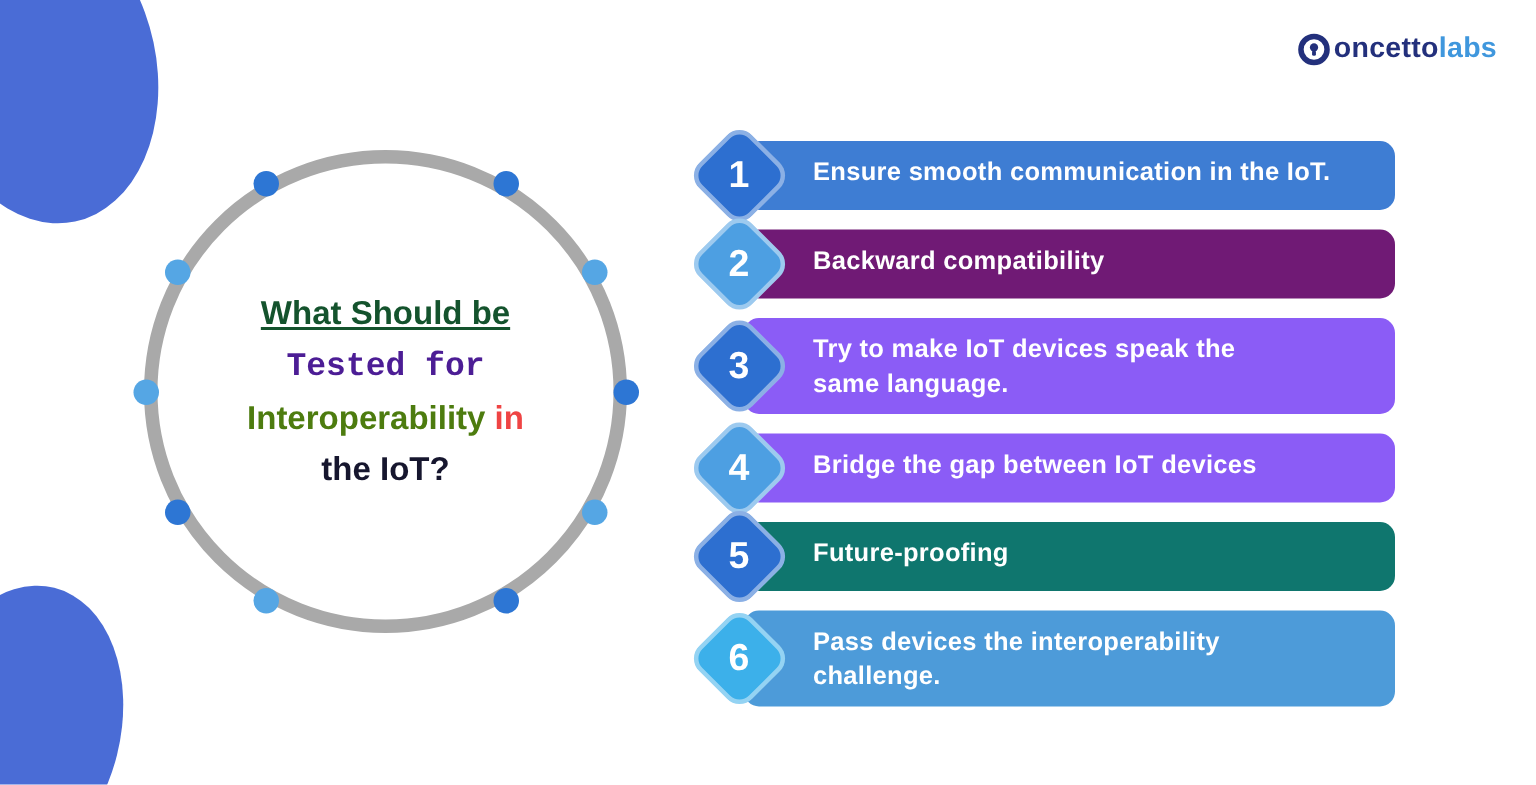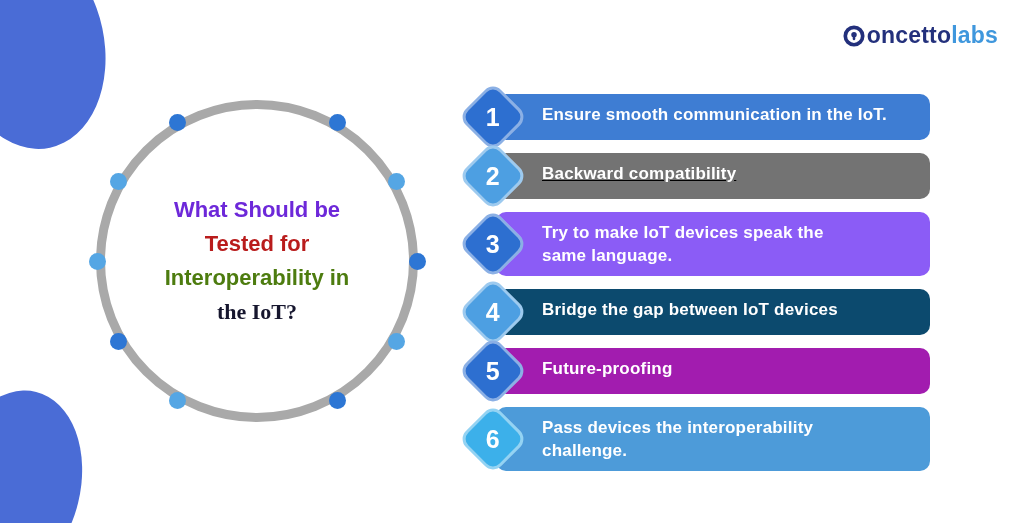--- a/index.html
+++ b/index.html
@@ -12,21 +12,21 @@
   }
   .page { position: relative; width: 1024px; height: 523px; background: #fff; overflow: hidden; }
 
   
   .blob { position: absolute; background: var(--blob, #4a6cd6); border-radius: 50%; }
   .blob-tl { left: -48px; top: -62px; width: 152px; height: 212px; transform: rotate(-12deg); }
   .blob-bl { left: -55px; bottom: -62px; width: 135px; height: 196px; transform: rotate(14deg); }
 
   
   .logo { position: absolute; right: 26px; top: 22px; display: flex; align-items: center; gap: 2px; }
-  .logo-text { font-size: 23px; font-weight: bold; letter-spacing: 0.2px; }
+  .logo-text { font-size: 19px; font-weight: bold; letter-spacing: 0.2px; }
   .logo-text .brand-a { color: #23307c; }
   .logo-text .brand-b { color: #3f97dd; }
 
   
   .circle-wrap { position: absolute; left: 86px; top: 90px; width: 342px; height: 342px; }
   .ring { position: absolute; inset: 10px; border: 9px solid #a9a9a9; border-radius: 50%; }
   .dot { position: absolute; width: 17px; height: 17px; border-radius: 50%; margin: -8.5px 0 0 -8.5px; }
   .dot.dk { background: #2d76d4; }
   .dot.lt { background: #55a6e4; }
   .circle-title {
@@ -91,71 +91,71 @@
     <span class="dot lt" style="left: 310px; top: 91px; background: rgb(85, 166, 228);"></span>
     <span class="dot lt" style="left: 32px; top: 91px; background: rgb(85, 166, 228);"></span>
     <span class="dot dk" style="left: 331px; top: 171px; background: rgb(45, 118, 212);"></span>
     <span class="dot lt" style="left: 11px; top: 171px; background: rgb(85, 166, 228);"></span>
     <span class="dot lt" style="left: 310px; top: 251px; background: rgb(85, 166, 228);"></span>
     <span class="dot dk" style="left: 32px; top: 251px; background: rgb(45, 118, 212);"></span>
     <span class="dot dk" style="left: 251px; top: 310px; background: rgb(45, 118, 212);"></span>
     <span class="dot lt" style="left: 91px; top: 310px; background: rgb(85, 166, 228);"></span>
 
     <div class="circle-title">
-      <div class="t-line"><span class="dark" style="color: #6d28d9;">What Should be</span></div>
-      <div class="t-line"><span class="hl" style="color: #b91c1c;">Tested for</span></div>
-      <div class="t-line"><span class="hl" style="color: #4d7c0f;">Interoperability</span><span class="dark" style="color: #4d7c0f;"> in</span></div>
-      <div class="t-line"><span class="dark" style="color: rgb(22, 22, 46); font-family: Liberation Serif, serif;">the IoT?</span></div>
+      <div class="t-line"><span class="dark" style="color: #14532d; text-decoration: underline;">What Should be</span></div>
+      <div class="t-line"><span class="hl" style="color: #4c1d95; font-family: Liberation Mono, monospace;">Tested for</span></div>
+      <div class="t-line"><span class="hl" style="color: #4d7c0f;">Interoperability</span><span class="dark" style="color: #ef4444;"> in</span></div>
+      <div class="t-line"><span class="dark" style="color: rgb(22, 22, 46);">the IoT?</span></div>
     </div>
   </div>
 
   <div class="items">
 
     <div class="row">
       <div class="diamond" style="background: rgb(45, 111, 208);">
           <span class="num">1</span>
         </div>
       <div class="bar" style="background: rgb(62, 125, 211);">
           <span class="bar-text">Ensure smooth communication in the IoT.</span>
         </div>
     </div>
 
     <div class="row">
       <div class="diamond" style="background: rgb(77, 159, 226);">
           <span class="num">2</span>
         </div>
-      <div class="bar" style="background: #737373; text-decoration: underline;">
+      <div class="bar" style="background: #701a75;">
           <span class="bar-text">Backward compatibility</span>
         </div>
     </div>
 
     <div class="row tall">
       <div class="diamond" style="background: rgb(45, 111, 208);">
           <span class="num">3</span>
         </div>
       <div class="bar" style="background: #8b5cf6;">
           <span class="bar-text">Try to make IoT devices speak the
 same language.</span>
         </div>
     </div>
 
     <div class="row">
       <div class="diamond" style="background: rgb(77, 159, 226);">
           <span class="num">4</span>
         </div>
-      <div class="bar" style="background: #0c4a6e;">
+      <div class="bar" style="background: #8b5cf6;">
           <span class="bar-text">Bridge the gap between IoT devices</span>
         </div>
     </div>
 
     <div class="row">
       <div class="diamond" style="background: rgb(45, 111, 208);">
           <span class="num">5</span>
         </div>
-      <div class="bar" style="background: #a21caf;">
+      <div class="bar" style="background: #0f766e;">
           <span class="bar-text">Future-proofing</span>
         </div>
     </div>
 
     <div class="row tall">
       <div class="diamond" style="background: rgb(60, 176, 234);">
           <span class="num">6</span>
         </div>
       <div class="bar" style="background: rgb(77, 155, 217);">
           <span class="bar-text">Pass devices the interoperability

